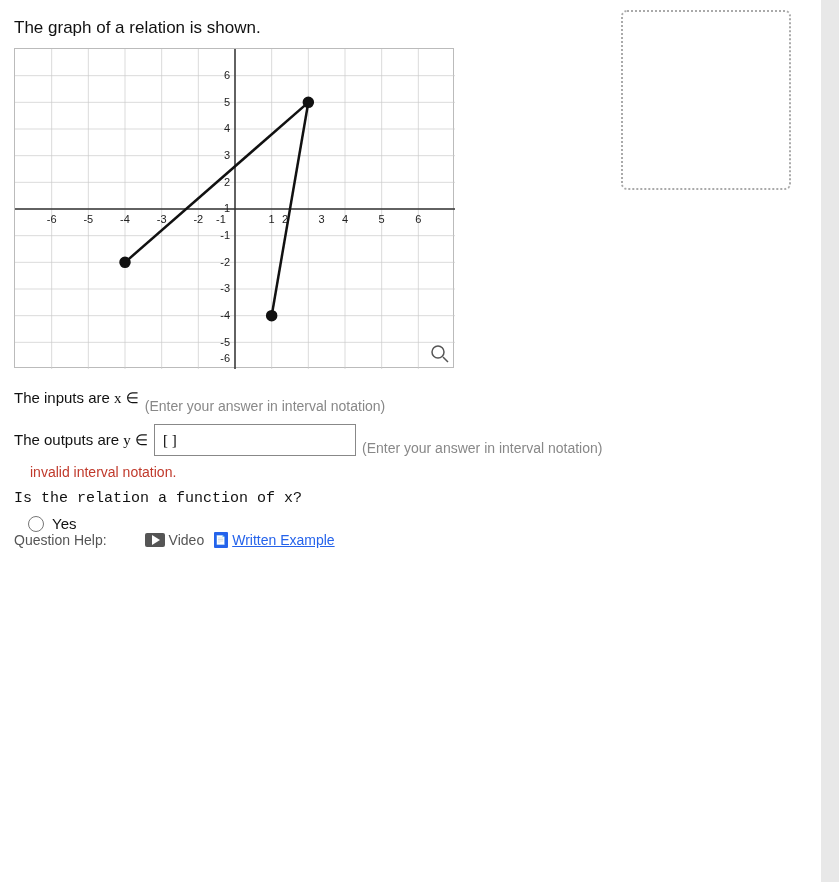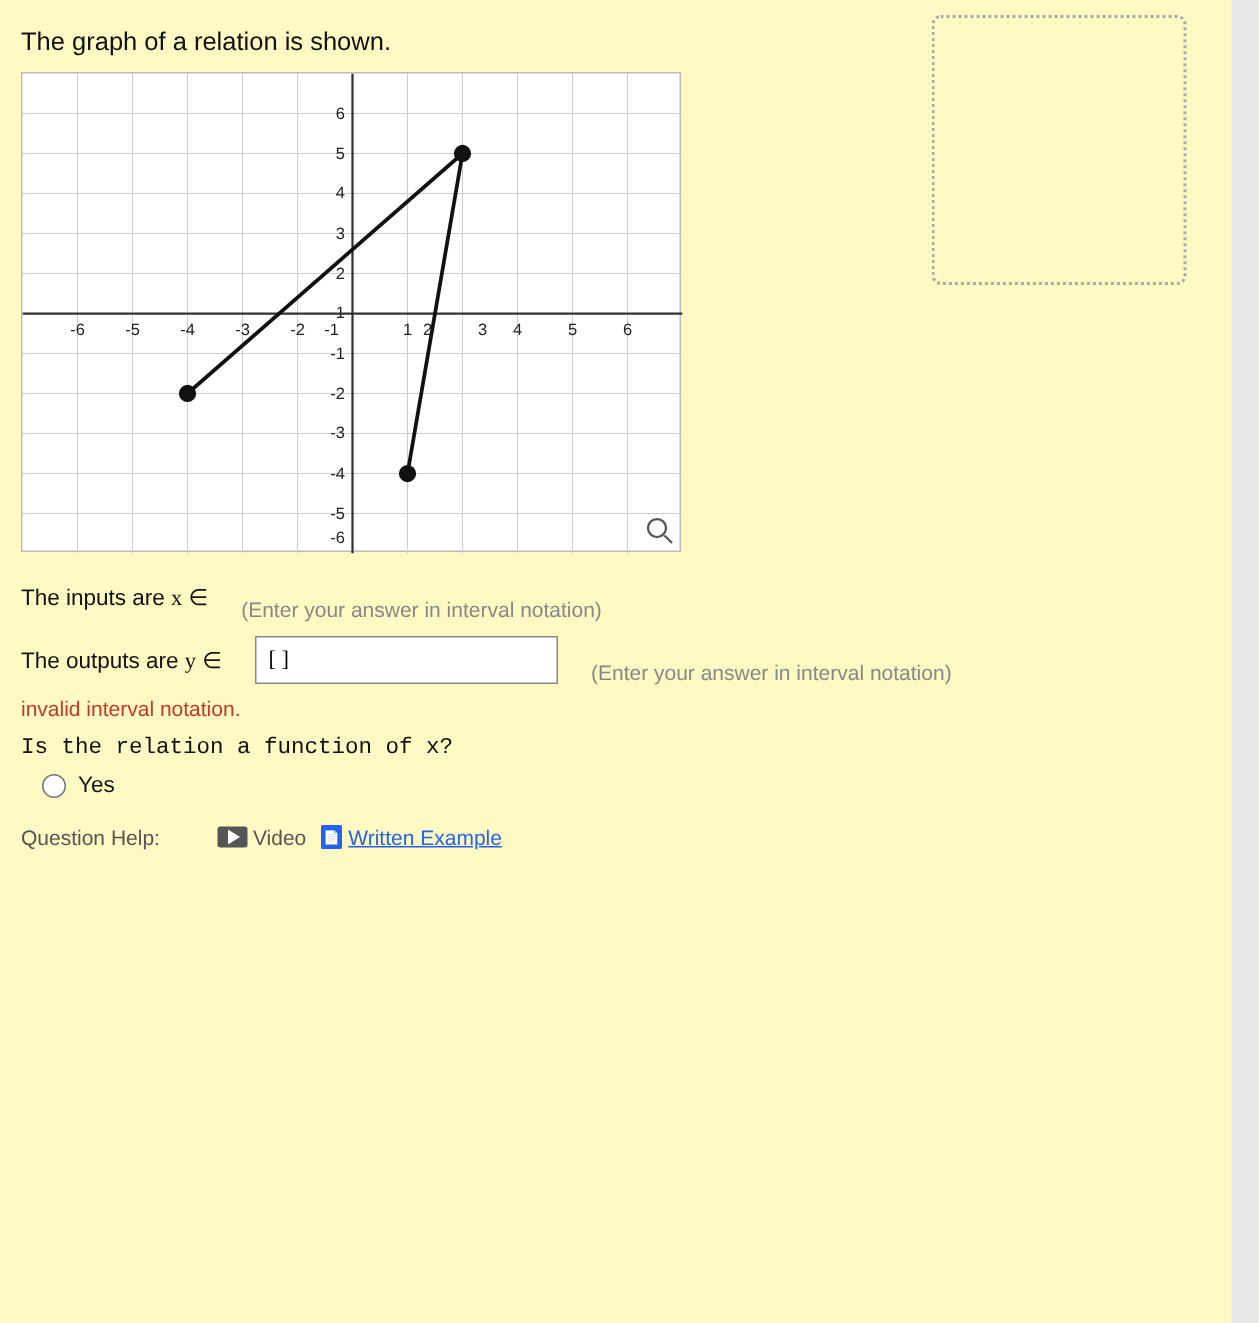--- a/index.html
+++ b/index.html
@@ -6,21 +6,21 @@
     body {
       font-family: 'Times New Roman', serif;
       background: #e8e8e8;
       width: 839px;
       min-height: 882px;
       display: flex;
       align-items: flex-start;
       justify-content: flex-start;
     }
     .page {
-      background: #fef9c3;
+      background: #ffffff;
       width: 821px;
       min-height: 882px;
       padding: 18px 22px 32px 14px;
       position: relative;
     }
     .problem-header {
       font-size: 17px;
       color: #111;
       margin-bottom: 10px;
       font-family: Arial, sans-serif;
@@ -51,21 +51,21 @@
       border: 2px dotted #aaa;
       border-radius: 6px;
     }
     .answer-row {
       display: flex;
       align-items: center;
       margin-bottom: 10px;
       font-family: Arial, sans-serif;
       font-size: 15px;
       flex-wrap: wrap;
-      gap: 22px;
+      gap: 6px;
     }
     .answer-row label {
       font-size: 15px;
       color: #111;
       white-space: nowrap;
     }
     .answer-box {
       border: 1.5px solid #888;
       padding: 4px 8px;
       min-width: 200px;
@@ -89,33 +89,33 @@
       font-size: 14px;
       white-space: nowrap;
       margin-top: 16px;
     }
     .invalid-text {
       color: #c0392b;
       font-size: 14px;
       font-family: Arial, sans-serif;
       margin-bottom: 10px;
       margin-top: -2px;
+      margin-left: 16px;
     }
     .function-question {
       font-family: Liberation Mono, monospace;
       font-size: 15px;
       color: #111;
       margin-bottom: 8px;
     }
     .radio-group {
       display: flex;
       flex-direction: column;
       gap: 6px;
       margin-left: 14px;
-      margin-bottom: 18px;
     }
     .radio-item {
       display: flex;
       align-items: center;
       gap: 8px;
       font-family: Arial, sans-serif;
       font-size: 15px;
       color: #111;
       cursor: pointer;
     }

